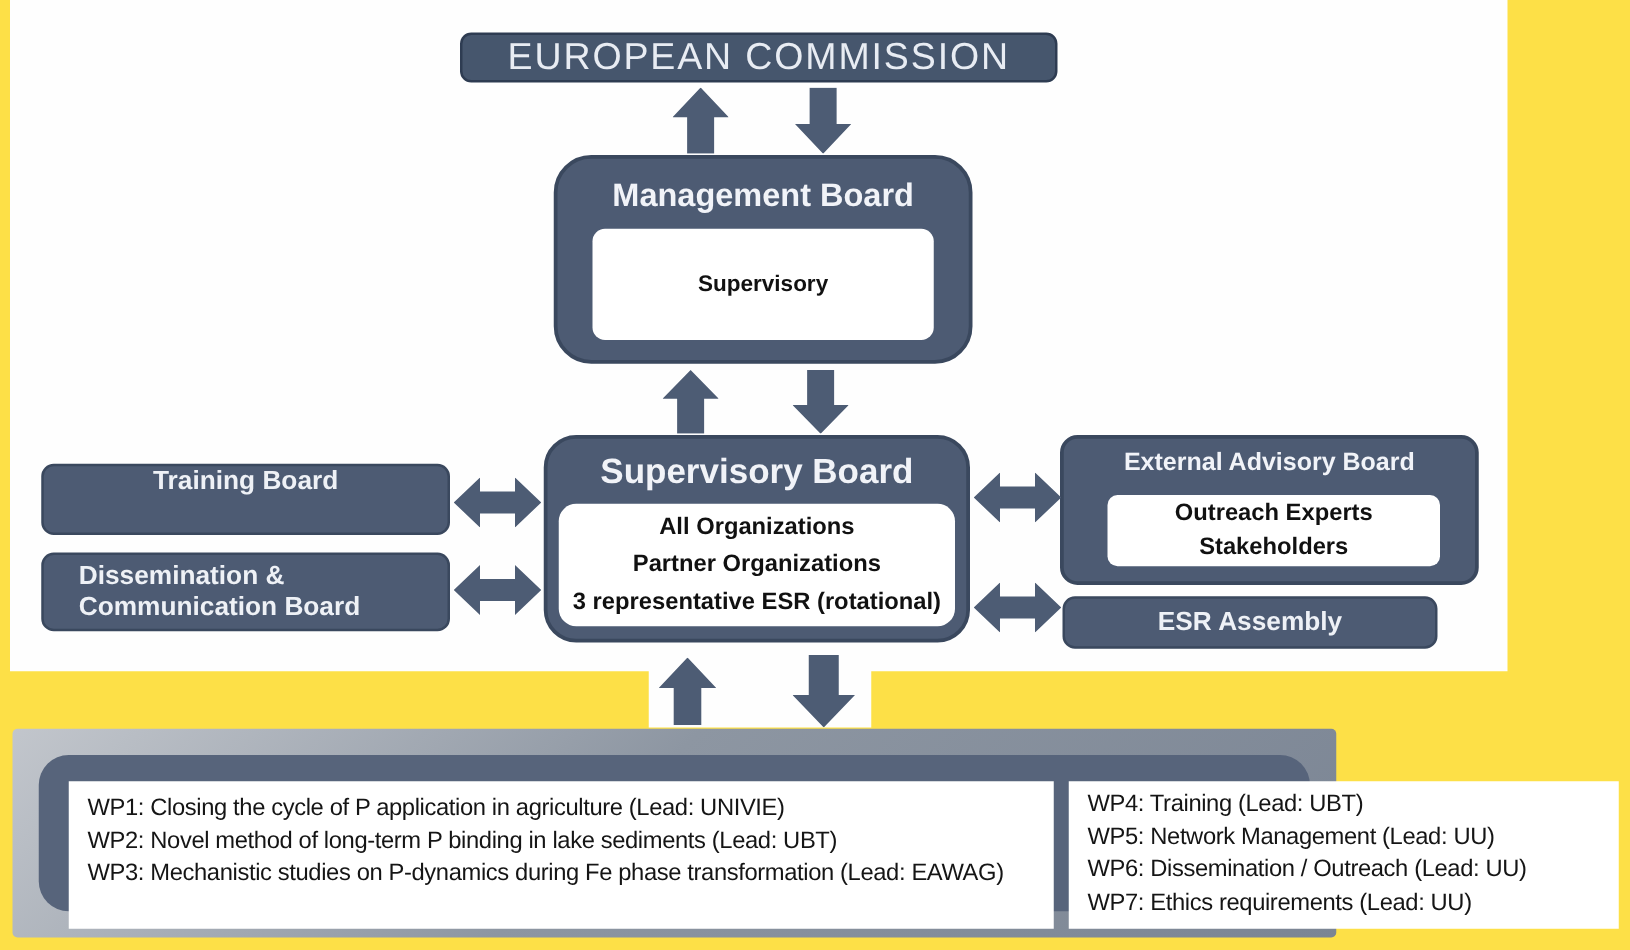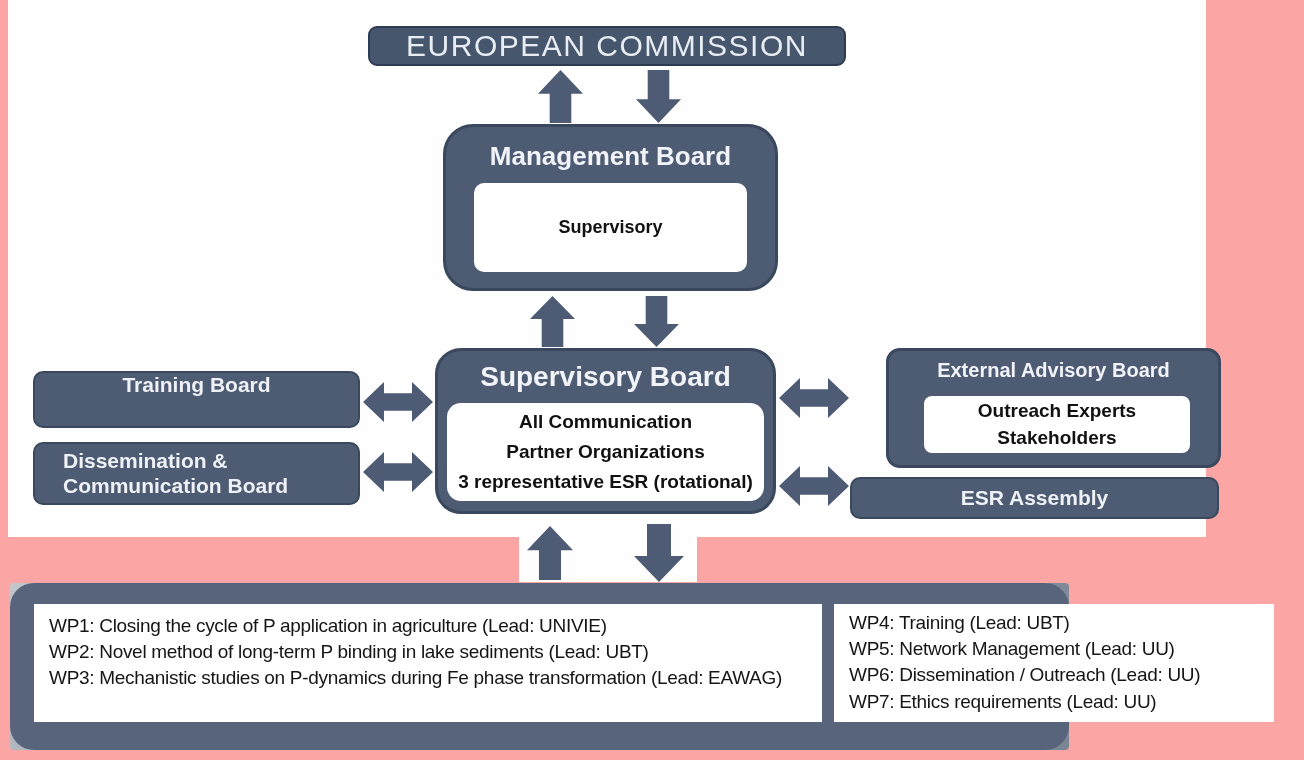--- a/index.html
+++ b/index.html
@@ -2,21 +2,21 @@
 <html><head>
 <meta charset="utf-8">
 <style>
   * { margin: 0; padding: 0; box-sizing: border-box; }
   html, body { background: #000; }
   body { font-family: "Liberation Sans", sans-serif; }
 
   .stage {
     position: relative;
     width: 1304px; height: 760px;
-    background: #fca5a5;
+    background: #fde047;
     overflow: hidden;
   }
 
   .white-area {
     position: absolute;
     left: 8px; top: 0; width: 1198px; height: 537px;
     background: #fefefe;
   }
   .white-strip {
     position: absolute;
@@ -82,44 +82,44 @@
   .dissem-box {
     left: 33px; top: 442px; width: 327px; height: 63px;
     border-radius: 10px;
     display: flex; align-items: center;
     padding-left: 28px; padding-right: 60px;
     font-size: 21px; font-weight: bold; line-height: 1.15;
   }
 
   
   .eab-box {
-    left: 886px; top: 348px; width: 335px; height: 120px;
+    left: 848px; top: 348px; width: 335px; height: 120px;
     border-radius: 14px; border-width: 3px;
   }
   .eab-title { margin-top: 8px; font-size: 20px; }
   .eab-inner { left: 35px; right: 28px; top: 45px; bottom: 12px; font-size: 19px; border-radius: 8px; }
   .esr-box {
-    left: 850px; top: 477px; width: 369px; height: 42px;
+    left: 850px; top: 477px; width: 300px; height: 42px;
     border-radius: 10px;
     display: flex; align-items: center; justify-content: center;
     font-size: 21px; font-weight: bold;
   }
 
   
   .arrow { background: #4d5c74; }
   .arrow-up { clip-path: polygon(50% 0%, 100% 45%, 74% 45%, 74% 100%, 26% 100%, 26% 45%, 0% 45%); }
   .arrow-down { clip-path: polygon(50% 100%, 100% 55%, 74% 55%, 74% 0%, 26% 0%, 26% 55%, 0% 55%); }
   .arrow-h { clip-path: polygon(0% 50%, 30% 0%, 30% 28%, 70% 28%, 70% 0%, 100% 50%, 70% 100%, 70% 72%, 30% 72%, 30% 100%); }
 
   
   .wp-container-outer {
     left: 10px; top: 583px; width: 1059px; height: 167px;
     border-radius: 4px;
     background: linear-gradient(135deg, #c2c6cc 0%, #8d96a2 45%, #7b8594 100%);
-    padding: 0;
+    padding: 21px;
   }
   .wp-container {
     width: 100%; height: 100%;
     border-radius: 24px;
     background: #57647b;
     position: relative;
   }
   .wp-box {
     position: absolute;
     top: 21px; height: 118px;
@@ -154,21 +154,21 @@
       <span>Supervisory</span>
     </div>
   </div>
 
   <div class="abs arrow arrow-up" style="left:530px; top:296px; width:45px; height:51px;"></div>
   <div class="abs arrow arrow-down" style="left:634px; top:296px; width:45px; height:51px;"></div>
 
   <div class="abs slab sb-box">
     <div class="title sb-title">Supervisory Board</div>
     <div class="inner-white sb-inner">
-      <span>All Communication</span>
+      <span>All Organizations</span>
       <span>Partner Organizations</span>
       <span>3 representative ESR (rotational)</span>
     </div>
   </div>
 
   <div class="abs slab training-box">
     <span>Training Board</span>
   </div>
   <div class="abs slab dissem-box">
     <span>Dissemination &amp; Communication Board</span>

